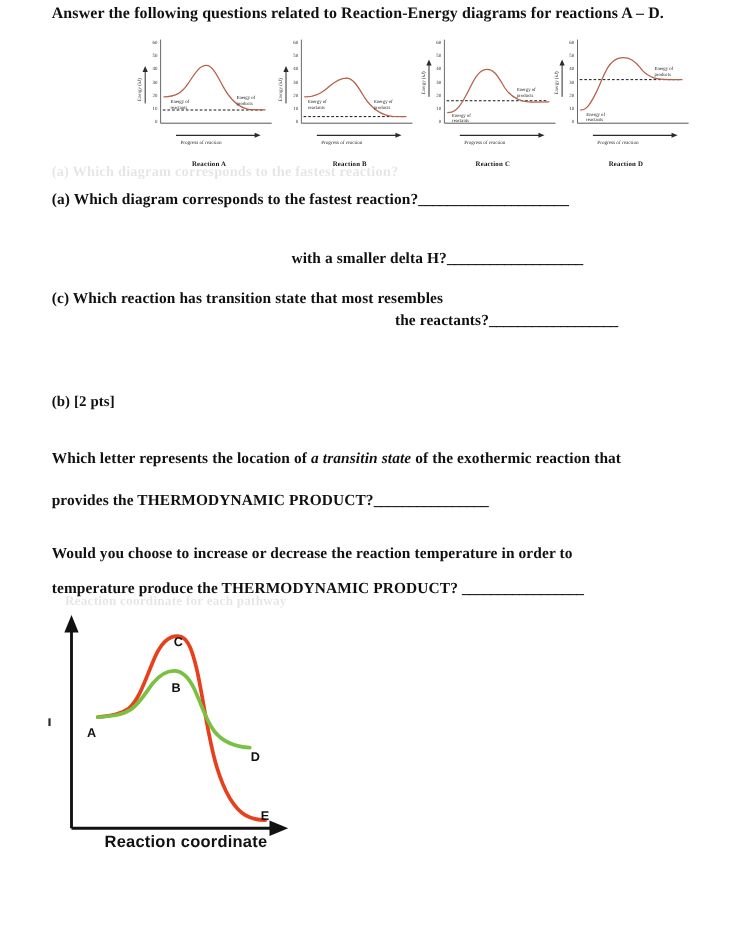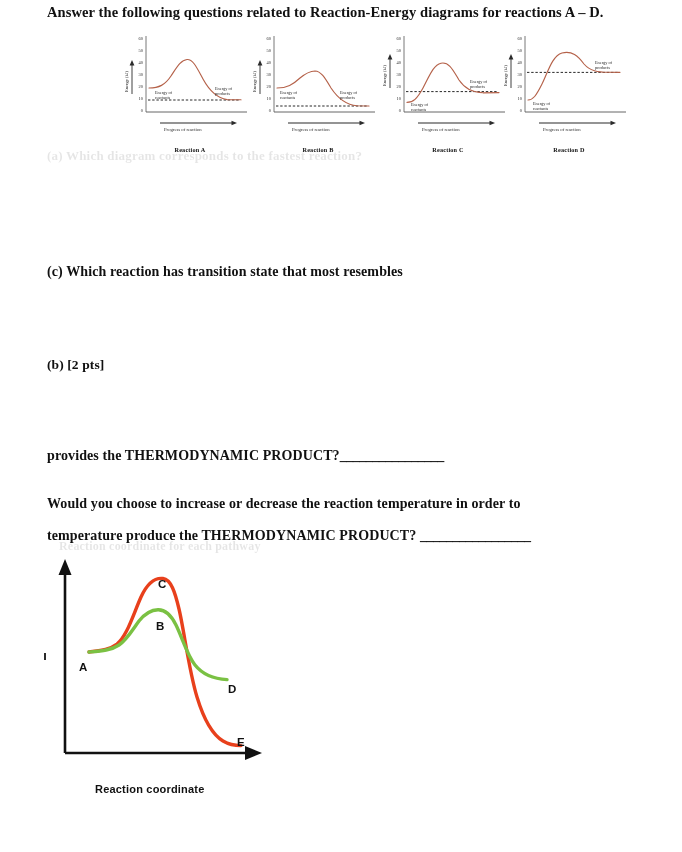--- a/index.html
+++ b/index.html
@@ -58,23 +58,23 @@
   .para{position:absolute;left:10px;font-size:14px;font-weight:600;white-space:nowrap;letter-spacing:.1px;}
   .para i{font-style:italic;font-weight:bold;}
 
   
   .bigdiag{position:absolute;left:0;top:545px;width:300px;height:250px;}
   .ylabel-tick{
     position:absolute;left:7px;top:653px;
     width:2px;height:7px;background:#2b2b2b;
   }
   .rc-label{
-    position:absolute;left:58px;top:783px;
+    position:absolute;left:58px;top:757px;
     font-family:"Liberation Sans","DejaVu Sans",sans-serif;
-    font-size:11px;font-weight:bold;letter-spacing:.2px;
+    font-size:15px;font-weight:bold;letter-spacing:.2px;
     color:#111;
   }
   .pt{
     position:absolute;
     font-family:"Liberation Sans","DejaVu Sans",sans-serif;
     font-weight:bold;font-size:11.5px;color:#111;
   }
 </style>
 </head>
 <body>
@@ -217,26 +217,38 @@
           <text x="49" y="103" font-size="4.7" fill="#2b2b2b">Progress of reaction</text>
         </svg>
       </div>
       <div class="minicap">Reaction D</div>
     </div>
 
   </div>
 
   <div class="ghost" style="left:10px;top:148px;">(a) Which diagram corresponds to the fastest reaction?</div>
 
-
+  <div class="q" style="top:174px;">
+    <span>(a) Which diagram corresponds to the fastest reaction?</span><span class="blank">_____________________</span>
+  </div>
+
+  <div class="q2" style="left:228px;top:228px;">
+    <span>with a smaller delta H?</span><span class="blank">___________________</span>
+  </div>
 
   <div class="q" style="top:264px;">(c) Which reaction has transition state that most resembles</div>
+  <div class="q2" style="left:322px;top:284px;">
+    <span>the reactants?</span><span class="blank">__________________</span>
+  </div>
 
   <div class="sec-b" style="top:357px;">(b) [2 pts]</div>
 
+  <div class="para" style="top:410px;">
+    <span>Which letter represents the location of </span><i>a transitin state</i><span> of the exothermic reaction that</span>
+  </div>
   <div class="para" style="top:448px;">
     <span>provides the THERMODYNAMIC PRODUCT?</span><span class="blank">________________</span>
   </div>
 
   <div class="para" style="top:496px;">Would you choose to increase or decrease the reaction temperature in order to</div>
   <div class="para" style="top:528px;">
     <span>temperature produce the THERMODYNAMIC PRODUCT? </span><span class="blank">_________________</span>
   </div>
 
   <div class="ghost" style="left:22px;top:539px;font-size:12px;text-align:right;">Reaction coordinate for each pathway</div>

